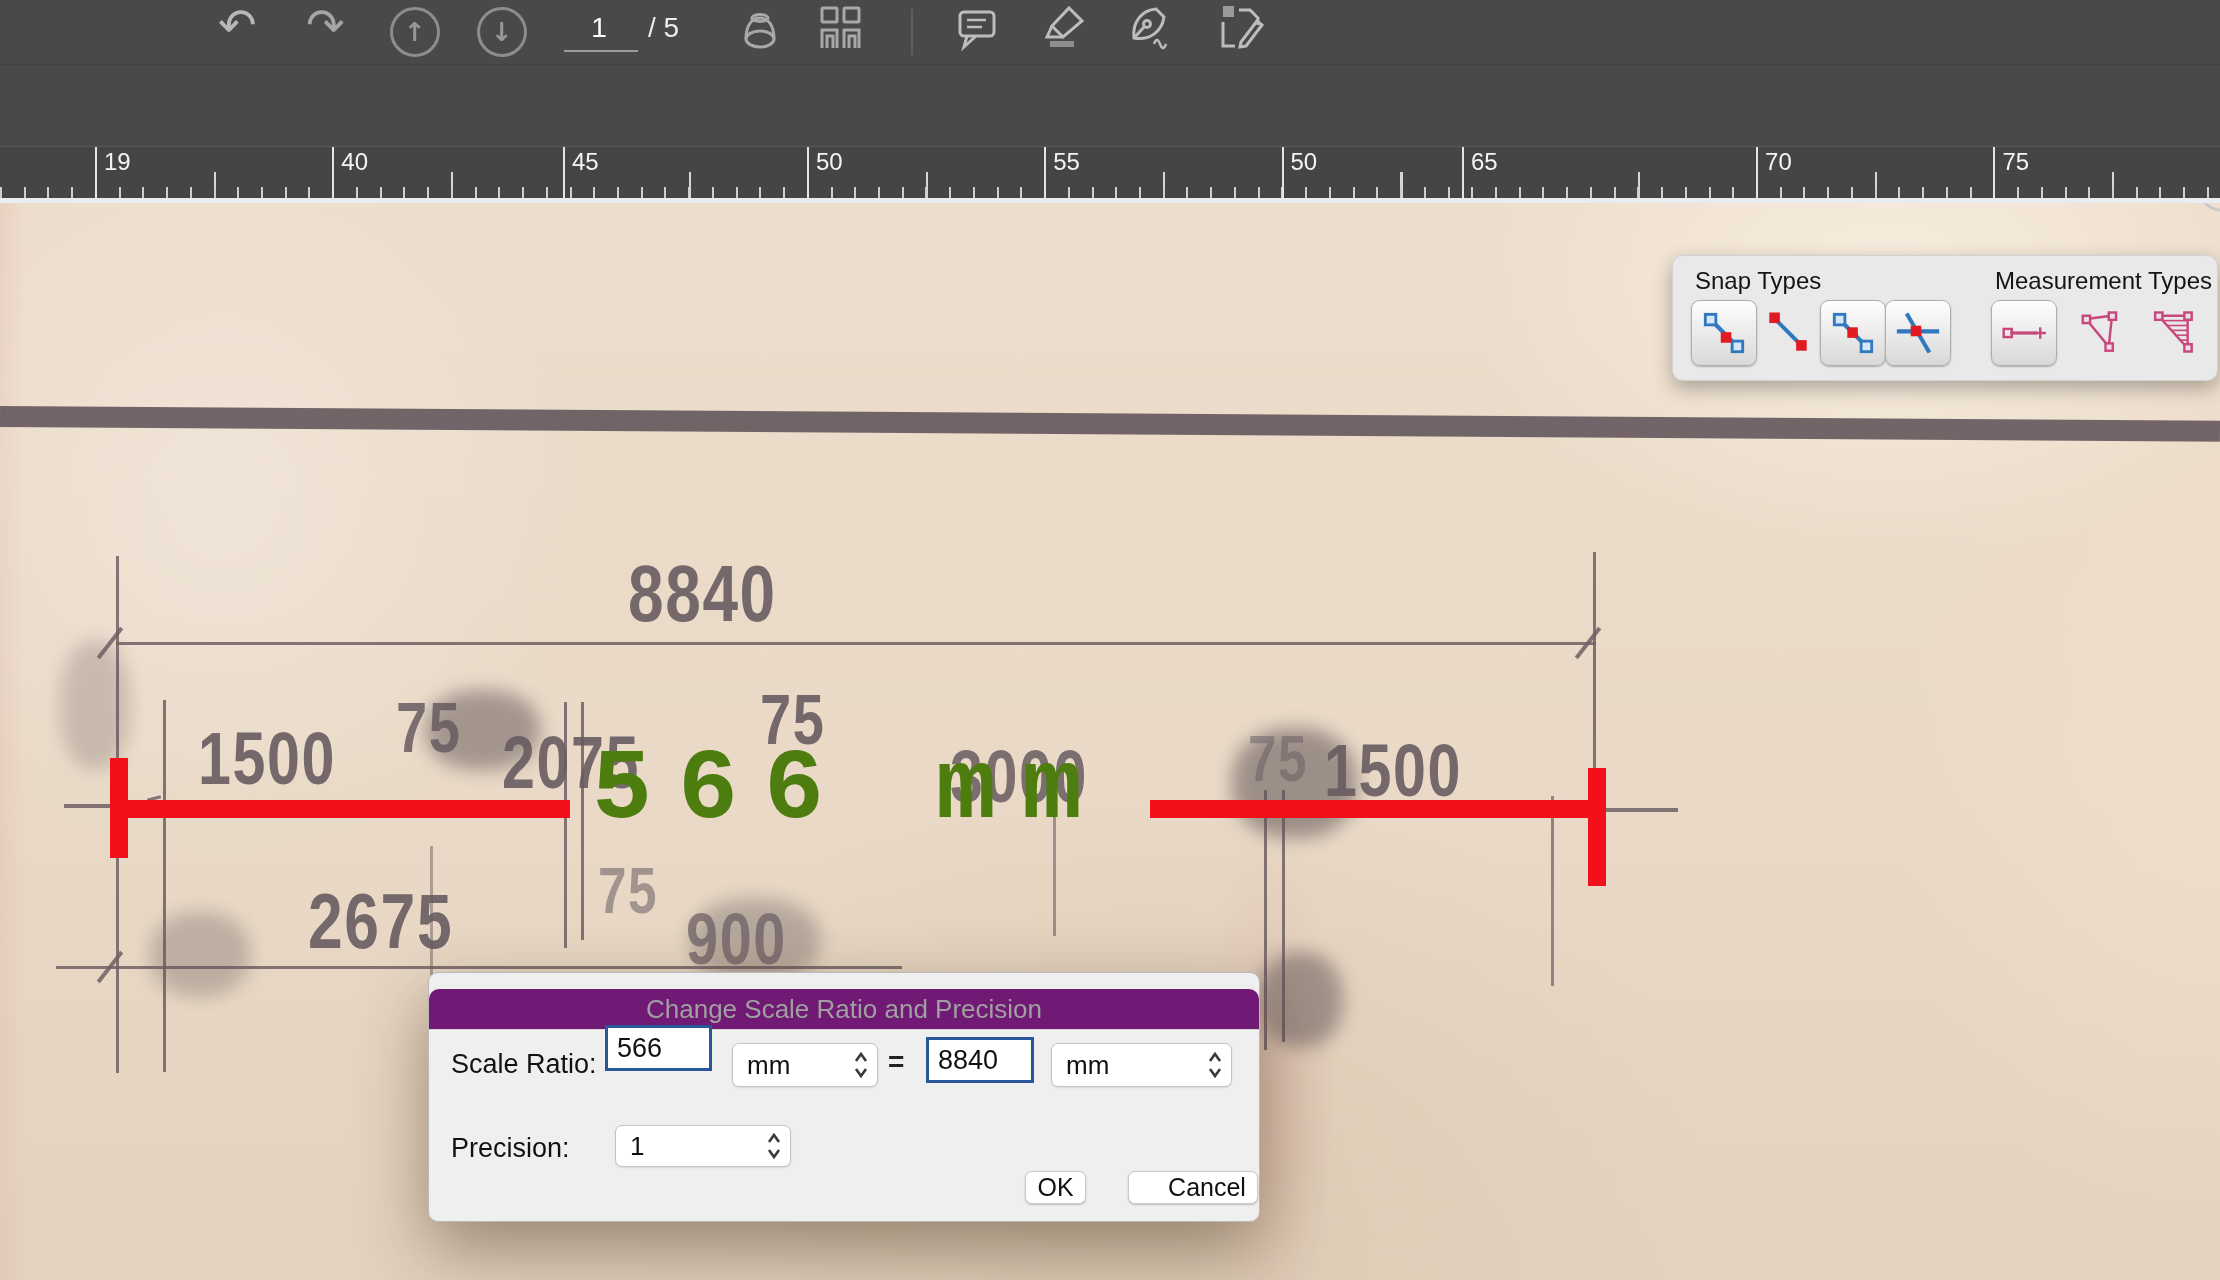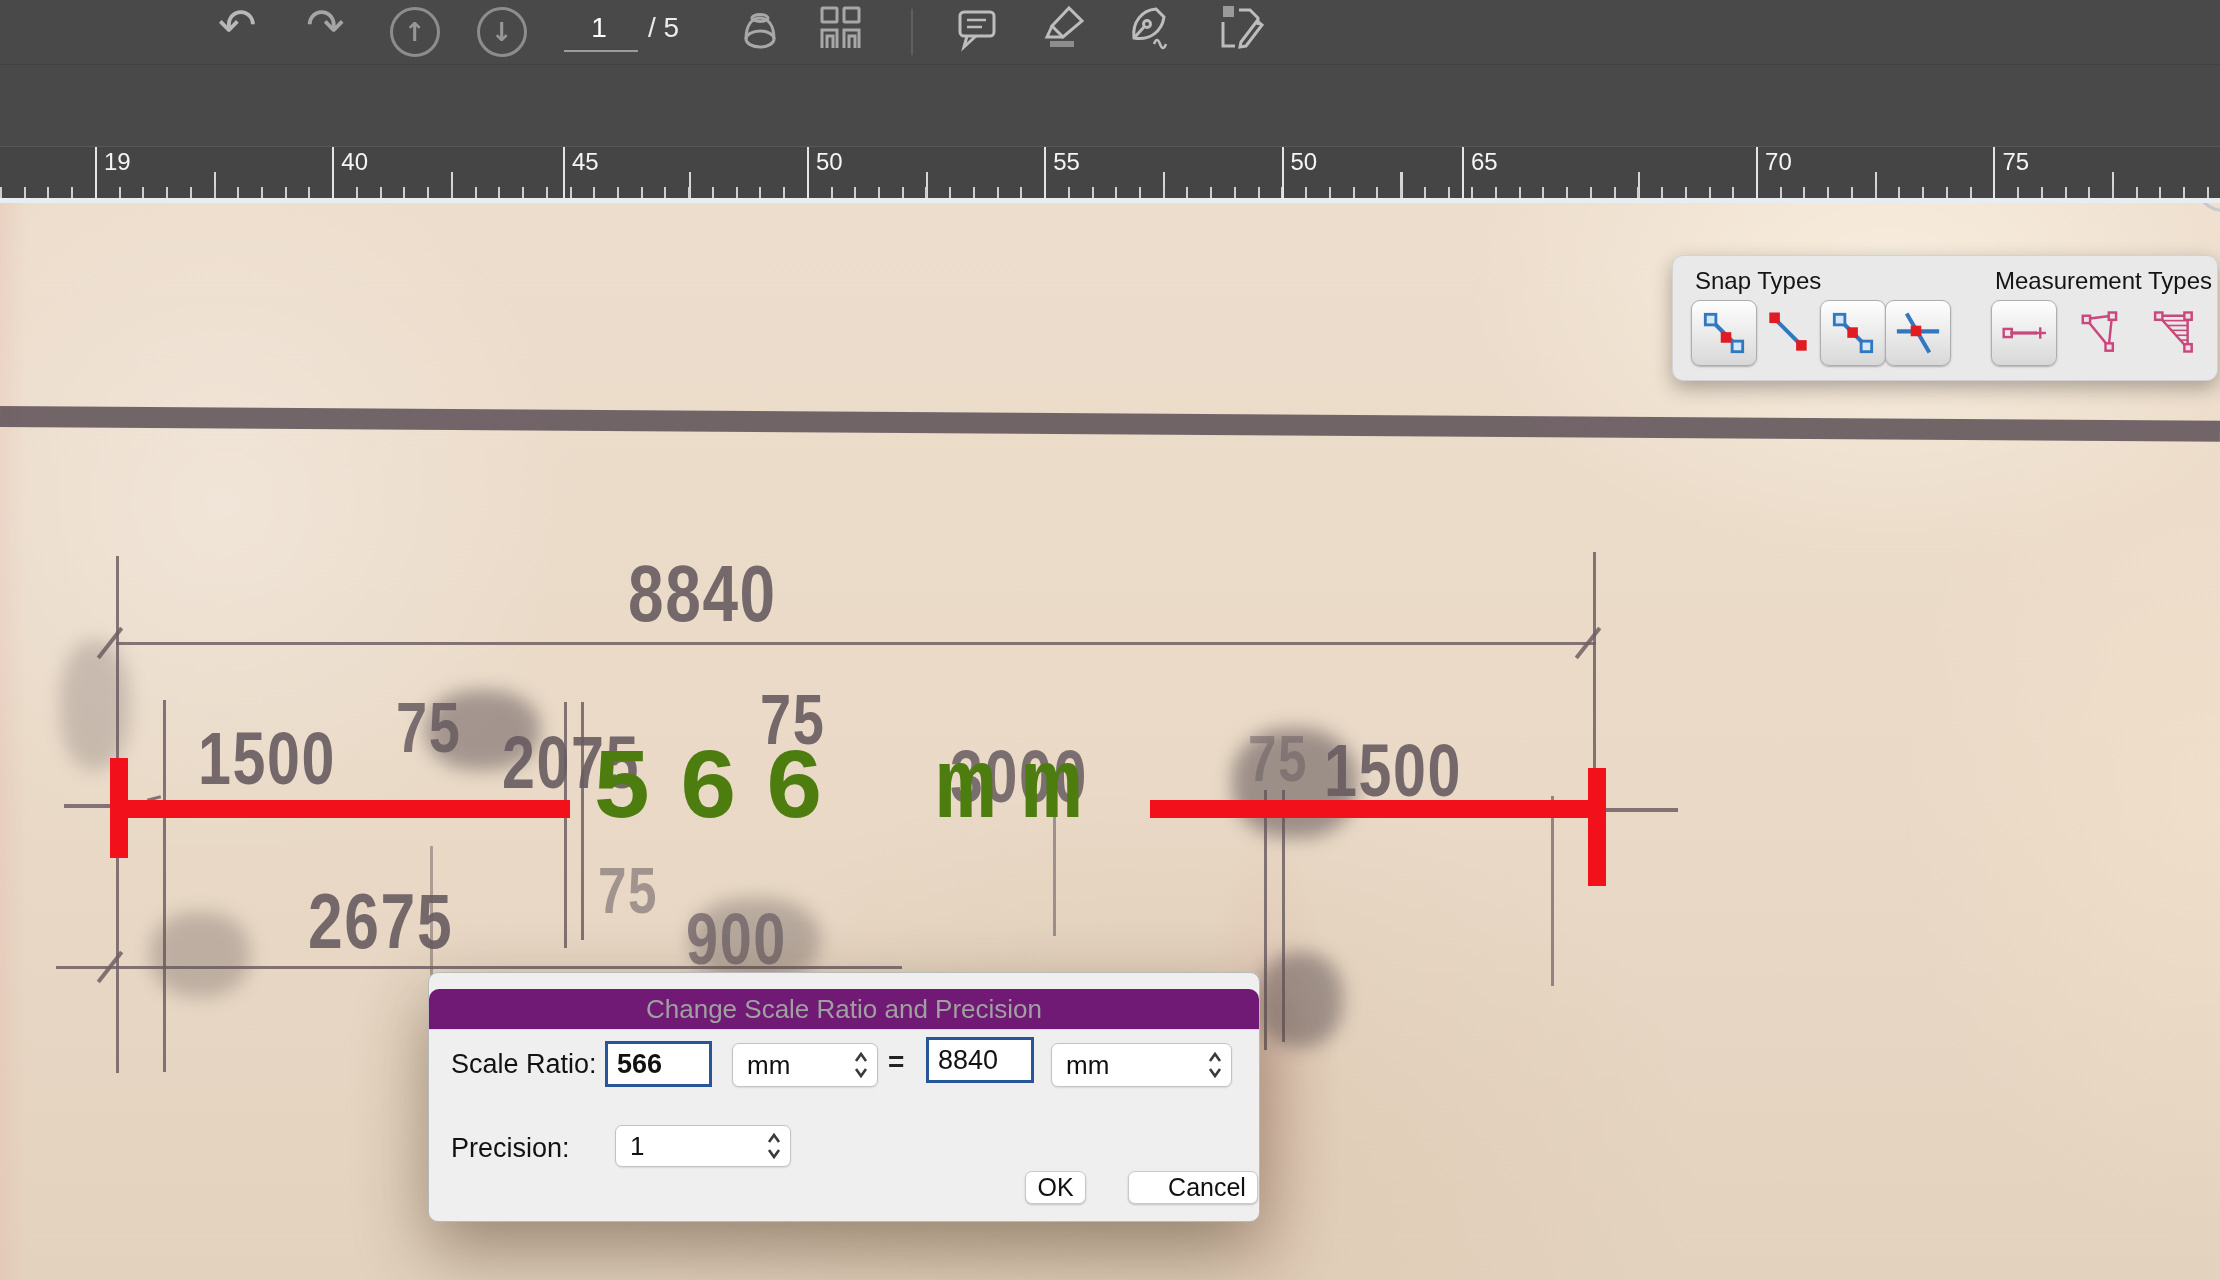--- a/index.html
+++ b/index.html
@@ -318,21 +318,21 @@
     </svg>
   </div>
 </div>
 
 <div class="abs" id="dialog">
   <div id="dlgtitlebar">
     <div id="dlgtitle">Change Scale Ratio and Precision</div>
   </div>
 
   <div class="dlglabel" style="left:22px;top:76px;">Scale Ratio:</div>
-  <div class="dlginput" style="left:176px;top:68px;width:92px;height:40px;font-weight:bold;">566</div>
+  <div class="dlginput" style="left:176px;top:52px;width:92px;height:40px;">566</div>
   <div class="dlgselect" style="left:303px;top:70px;width:130px;height:42px;">
     <span>mm</span>
     <svg class="stepper" width="14" height="28" viewBox="0 0 14 28" fill="none" stroke="#3a3a3a" stroke-width="2.6">
       <polyline points="2,10 7,3 12,10"></polyline>
         <polyline points="2,18 7,25 12,18"></polyline>
     </svg>
   </div>
   <div id="equals" style="left:459px;top:73px;">=</div>
   <div class="dlginput" style="left:497px;top:64px;width:93px;height:40px;">8840</div>
   <div class="dlgselect" style="left:622px;top:70px;width:165px;height:42px;">

